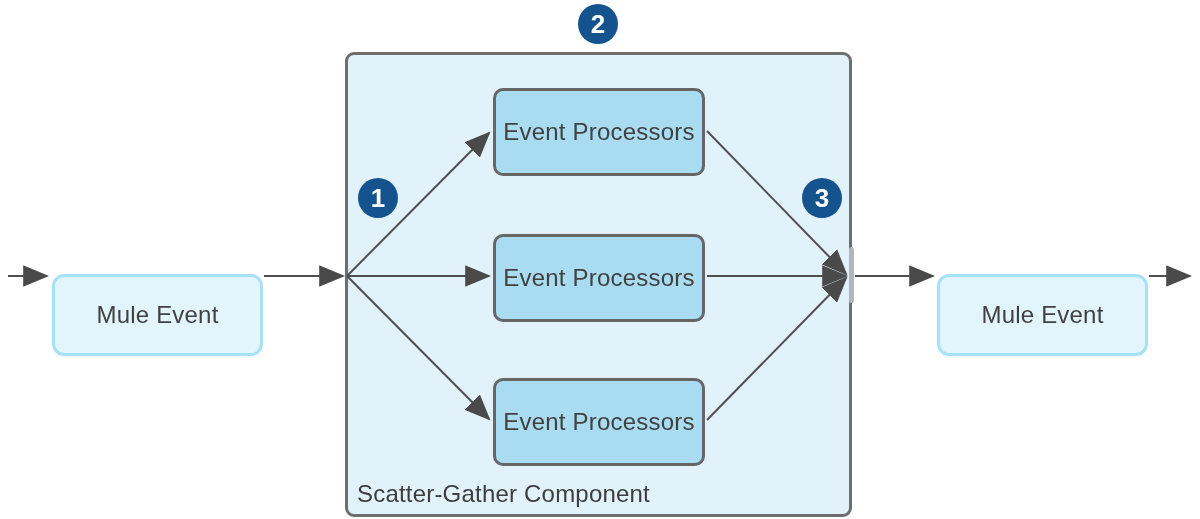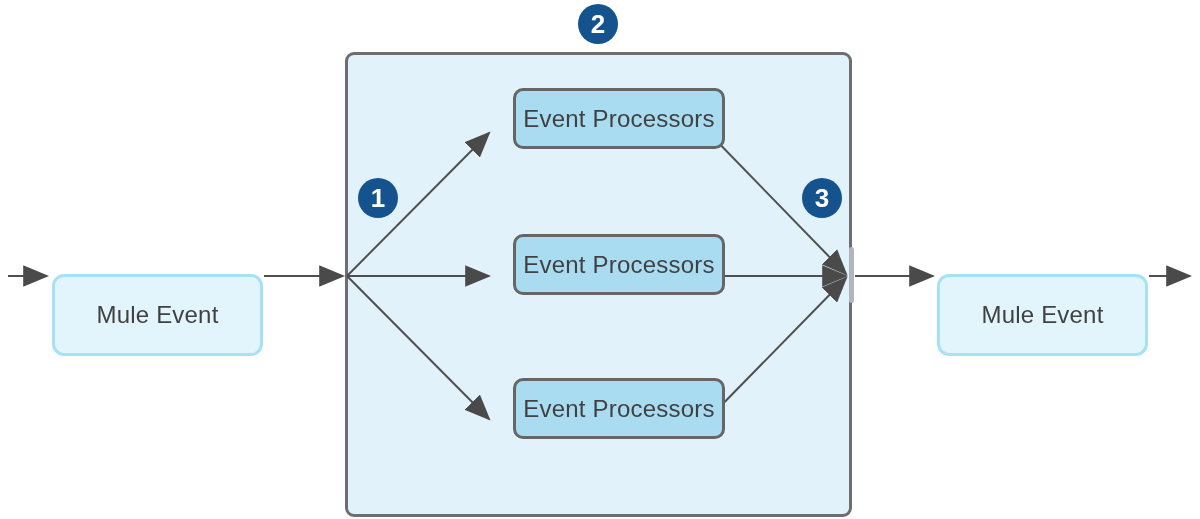--- a/index.html
+++ b/index.html
@@ -56,25 +56,24 @@
     width: 211px; height: 82px;
     background: #e2f5fd;
     border: 3px solid #a7e1f6;
     border-radius: 12px;
     margin-top: 40px;
   }
   #mule-event-left  { left: 52px;  top: 234px; }
   #mule-event-right { left: 937px; top: 234px; }
   .event-processor {
     left: 493px;
-    width: 212px; height: 61px;
+    width: 212px; height: 88px;
     background: #a9dcf1;
     border: 3px solid #666666;
     border-radius: 10px;
-    margin-left: 20px;
   }
   #ep-top    { top: 88px;  }
   #ep-middle { top: 234px; }
   #ep-bottom { top: 378px; }
   .badge {
     position: absolute;
     width: 40px; height: 40px;
     border-radius: 50%;
     background: #15538f;
     color: #ffffff;
@@ -128,18 +127,19 @@
   <div class="node mule-event" id="mule-event-left">Mule Event</div>
 
   <div class="node event-processor" id="ep-top">Event Processors</div>
 
   <div class="node event-processor" id="ep-middle">Event Processors</div>
 
   <div class="node event-processor" id="ep-bottom">Event Processors</div>
 
   <div class="node mule-event" id="mule-event-right">Mule Event</div>
 
+  <div class="sg-label">Scatter-Gather Component</div>
 
   <div class="badge" id="badge-1">1</div>
   <div class="badge" id="badge-2">2</div>
   <div class="badge" id="badge-3">3</div>
 
 </div>
 
 </body></html>

